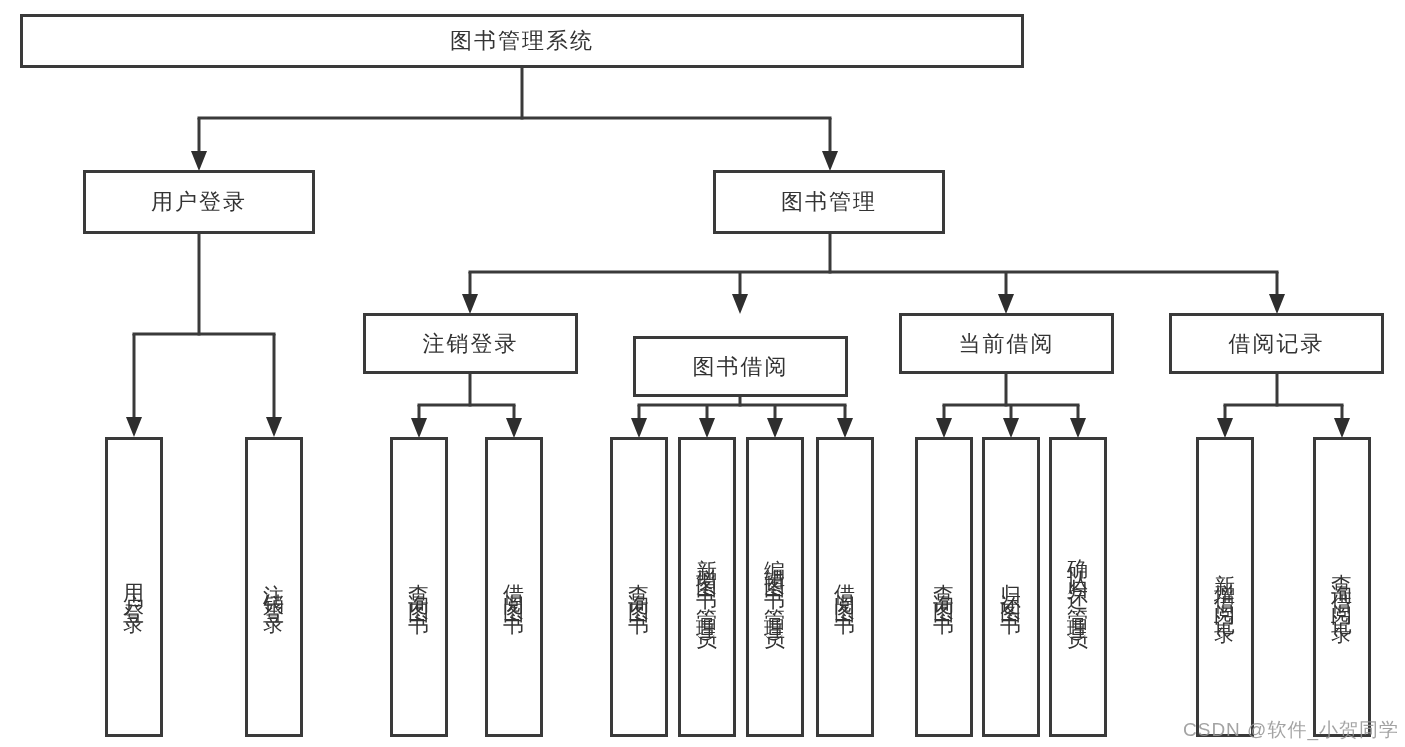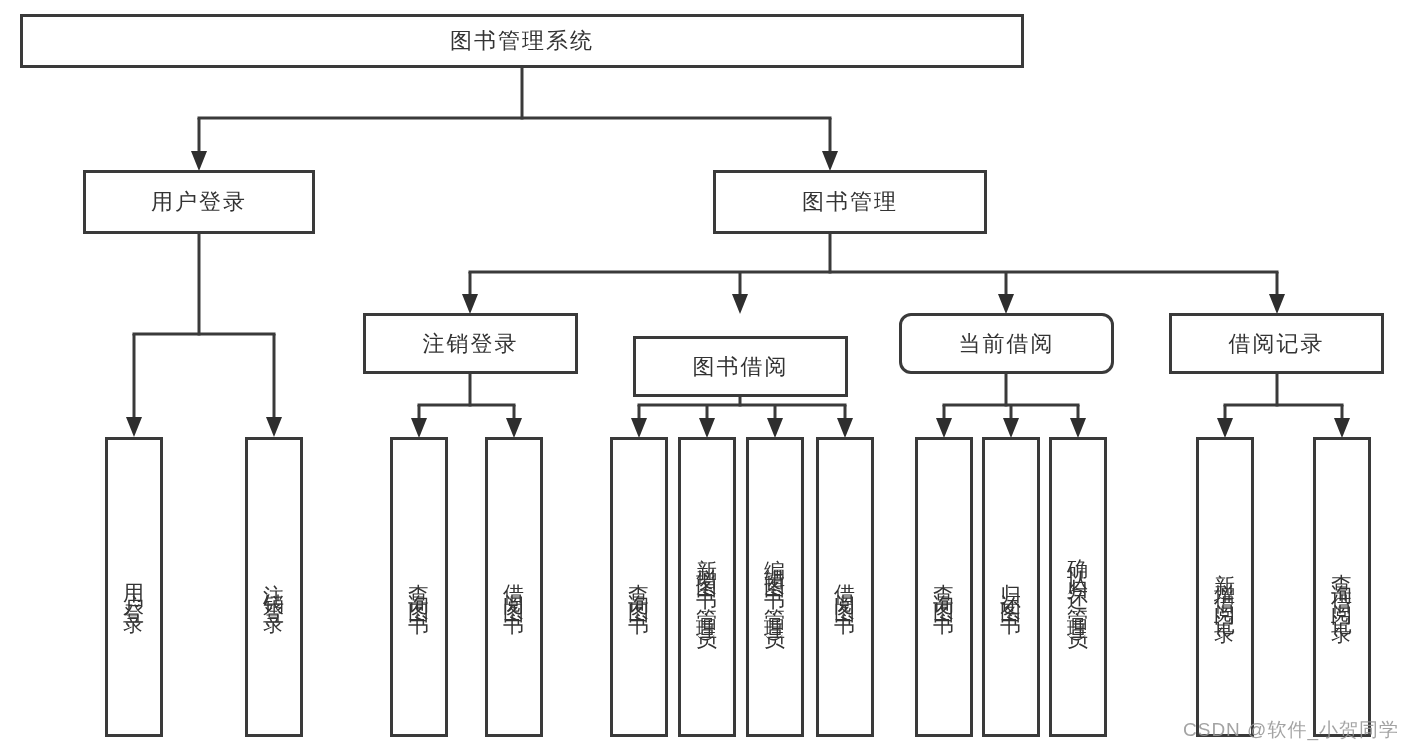--- a/index.html
+++ b/index.html
@@ -44,25 +44,25 @@
     text-orientation: mixed;
     font-size: 21px;
     letter-spacing: 10px;
     line-height: 1;
     color: #333333;
     white-space: nowrap;
   }
   
   .n-root { left: 20px;  top: 14px;  width: 1004px; height: 54px; }
   .n-l2a  { left: 83px;  top: 170px; width: 232px;  height: 64px; }
-  .n-l2b  { left: 713px; top: 170px; width: 274px;  height: 64px; }
+  .n-l2b  { left: 713px; top: 170px; width: 232px;  height: 64px; }
   .n-l3   { top: 313px; width: 215px; height: 61px; }
   .n-l3a  { left: 363px; }
   .n-l3b  { left: 633px; margin-top: 23px; }
-  .n-l3c  { left: 899px; border-radius: 12px; }
+  .n-l3c  { left: 899px; }
   .n-l3d  { left: 1169px; }
   .leaf   { top: 437px; width: 58px; height: 300px; }
   .lf1a { left: 105px; }  .lf1b { left: 245px; }
   .lf2a { left: 390px; }  .lf2b { left: 485px; }
   .lf3a { left: 610px; }  .lf3b { left: 678px; }  .lf3c { left: 746px; }  .lf3d { left: 816px; }
   .lf4a { left: 915px; }  .lf4b { left: 982px; }  .lf4c { left: 1049px; }
   .lf5a { left: 1196px; } .lf5b { left: 1313px; }
   #watermark {
     position: absolute;
     left: 1183px;

